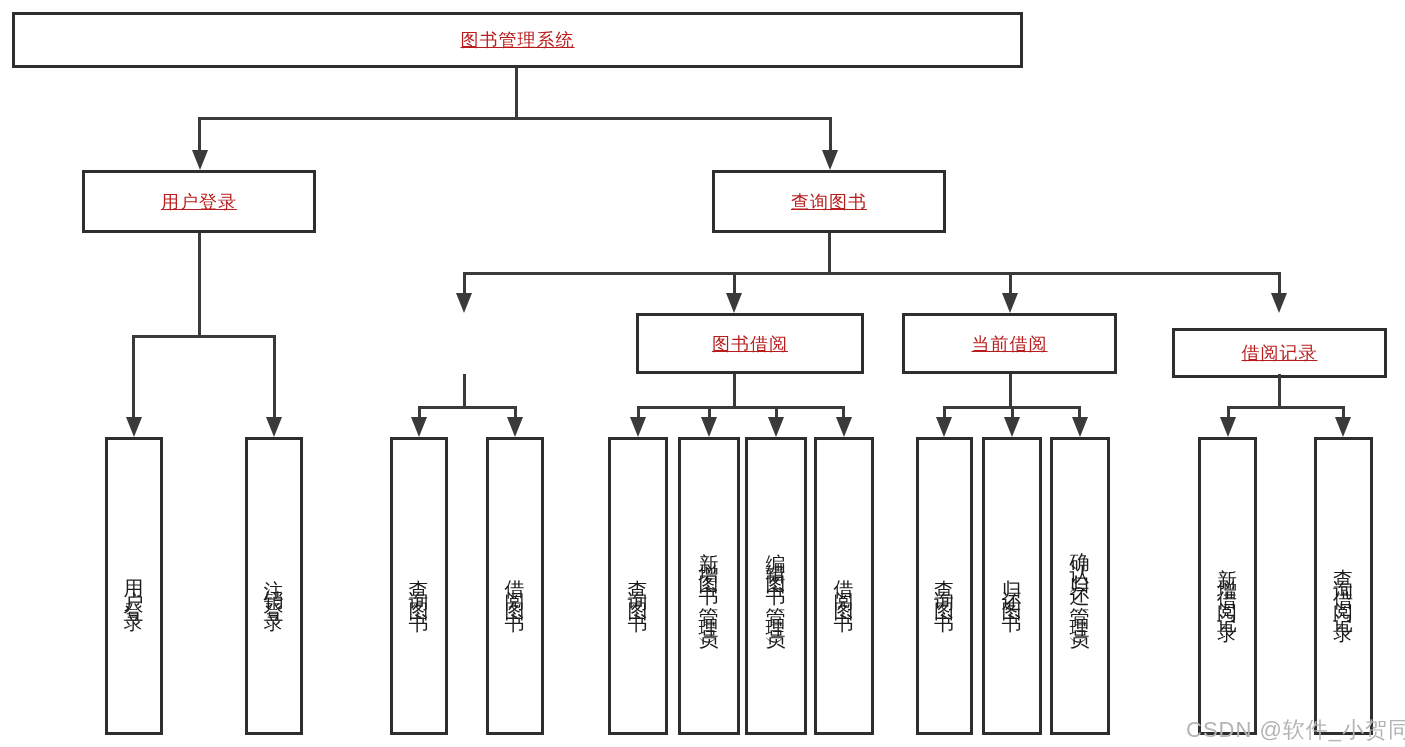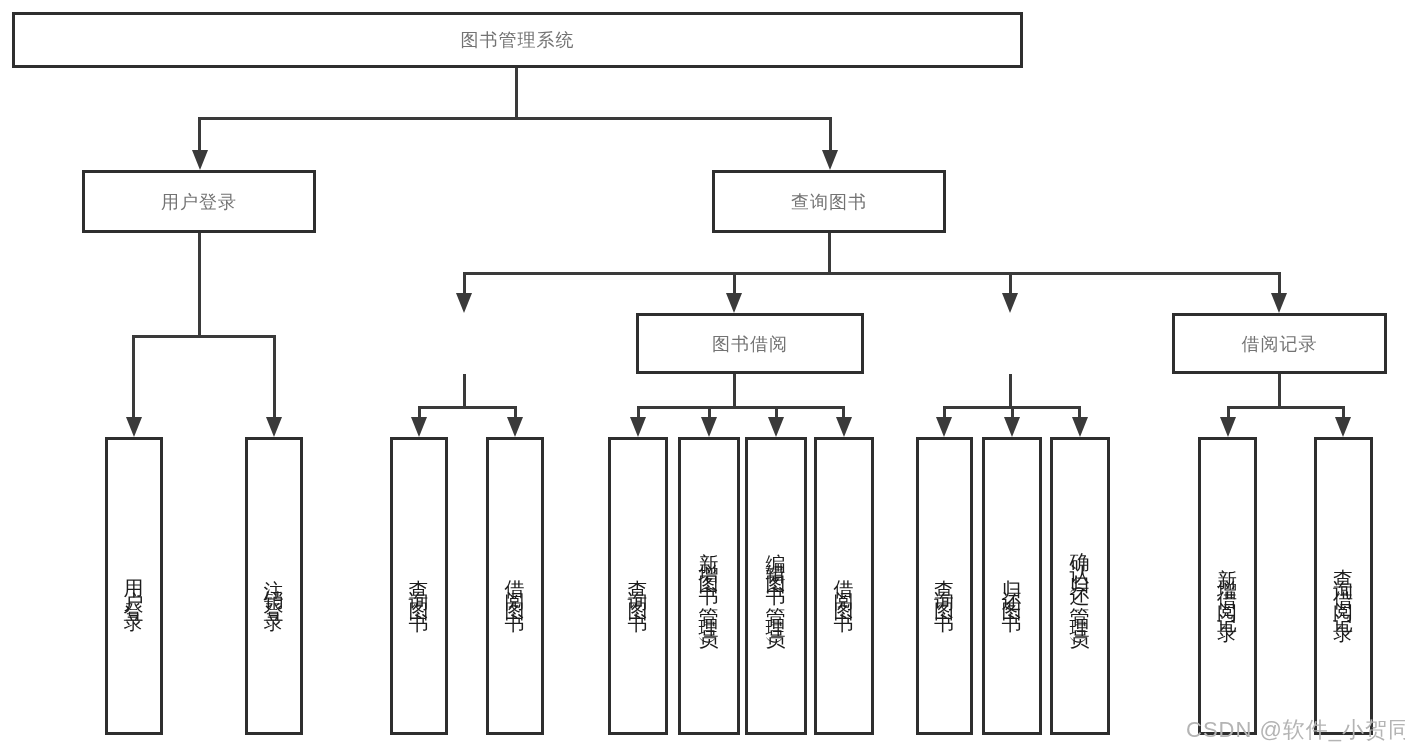--- a/index.html
+++ b/index.html
@@ -9,23 +9,24 @@
     width:1405px; height:747px;
     background:#ffffff;
     font-family:"Liberation Sans","DejaVu Sans",sans-serif;
     overflow:hidden;
   }
   .box {
     position:absolute;
     border:3px solid #2e2e2e;
     background:#ffffff;
     display:flex; align-items:center; justify-content:center;
-    font-size:18px; color:#737373;
+    font-size:18px; color:#b91c1c;
     letter-spacing:1px;
     white-space:nowrap;
+    text-decoration:underline;
   }
   .vbox {
     position:absolute;
     border:3px solid #2e2e2e;
     background:#ffffff;
     display:flex; align-items:center; justify-content:center;
   }
   .vbox span {
     writing-mode:vertical-rl;
     text-orientation:mixed;
@@ -80,21 +81,22 @@
   <div class="vline" style="left:463px;top:272px;height:24px"></div>
   <div class="vline" style="left:733px;top:272px;height:24px"></div>
   <div class="vline" style="left:1009px;top:272px;height:24px"></div>
   <div class="vline" style="left:1278px;top:272px;height:24px"></div>
   <div class="arrow" style="left:456px;top:293px"></div>
   <div class="arrow" style="left:726px;top:293px"></div>
   <div class="arrow" style="left:1002px;top:293px"></div>
   <div class="arrow" style="left:1271px;top:293px"></div>
 
   <div class="box" style="left:636px;top:313px;width:228px;height:61px">图书借阅</div>
-  <div class="box" style="left:1172px;top:313px;width:215px;height:61px">借阅记录</div>
+  <div class="box" style="left:902px;top:313px;width:215px;height:61px">当前借阅</div>
+  <div class="box" style="left:1172px;top:328px;width:215px;height:50px">借阅记录</div>
 
   <div class="vline" style="left:463px;top:374px;height:34px"></div>
   <div class="hline" style="left:418px;top:406px;width:99px"></div>
   <div class="vline" style="left:418px;top:406px;height:14px"></div>
   <div class="vline" style="left:514px;top:406px;height:14px"></div>
   <div class="arrow" style="left:411px;top:417px"></div>
   <div class="arrow" style="left:507px;top:417px"></div>
 
   <div class="vline" style="left:733px;top:374px;height:34px"></div>
   <div class="hline" style="left:637px;top:406px;width:208px"></div>

